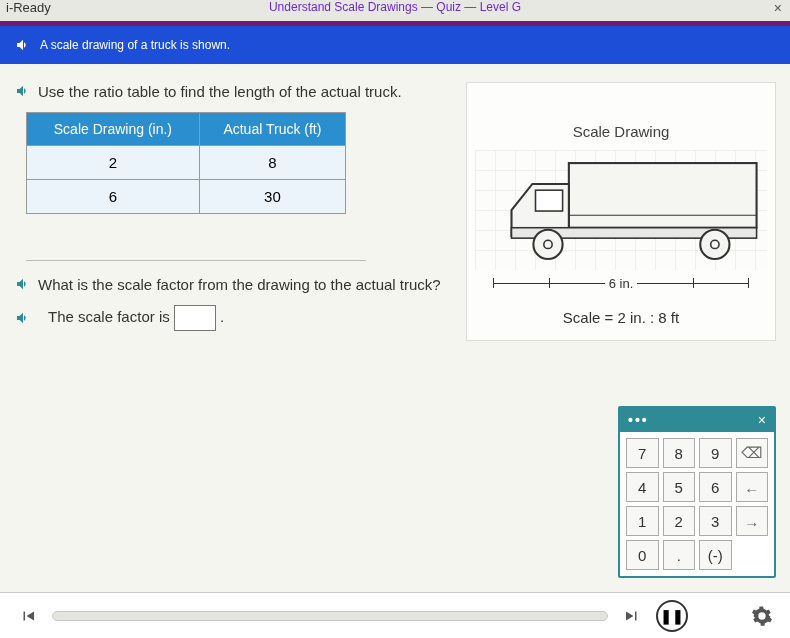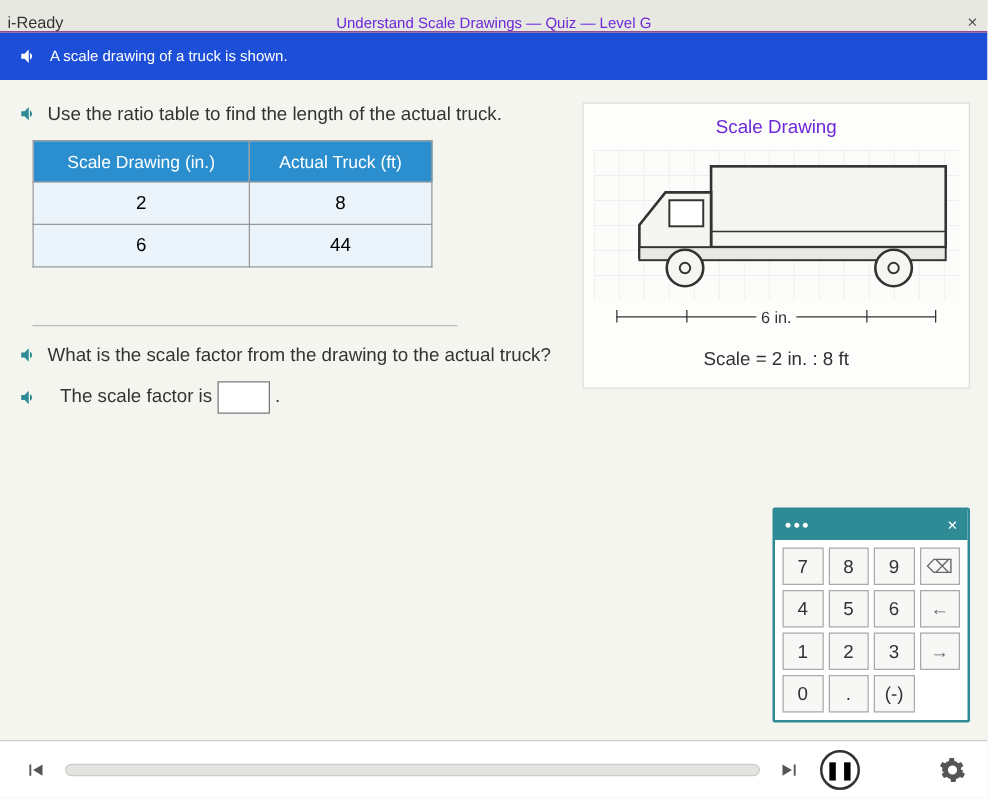--- a/index.html
+++ b/index.html
@@ -7,24 +7,24 @@
     font-family: Arial, Helvetica, sans-serif;
     background: #f5f5f0;
     width: 790px;
     height: 638px;
     overflow: hidden;
     position: relative;
   }
   .topbar {
     height: 26px;
     background: #e8e8e3;
-    border-bottom: 1px solid #701a75;
+    border-bottom: 5px solid #701a75;
     position: relative;
     display: flex;
-    align-items: flex-end;
+    align-items: flex-start;
     font-size: 13px;
     color: #333;
   }
   .topbar .brand { padding-left: 6px; font-weight: 500;}
   .topbar .title { position: absolute; left: 50%; transform: translateX(-50%); font-size: 12px; color: #6d28d9;}
   .topbar .close { position: absolute; right: 8px; cursor: pointer; color: #555; font-size: 14px;}
   .banner {
     background: #1d4ed8;
     color: #fff;
     padding: 10px 14px;
@@ -84,21 +84,21 @@
     text-align: center;
     font-size: 14px;
     vertical-align: middle;
   }
   .figure-box {
     background: #fdfdfb;
     border: 1px solid #ddd;
     padding: 10px 8px 14px 8px;
     text-align: center;
   }
-  .figure-title { font-size: 15px; margin-bottom: 10px; color: #6d28d9;}
+  .figure-title { font-size: 15px; margin-bottom: 10px; color: #404040; margin-top: 30px;}
   .truck-wrap {
     background-image: linear-gradient(#eee 1px, transparent 1px), linear-gradient(90deg, #eee 1px, transparent 1px);
     background-size: 20px 20px;
     background-color: #fcfcfa;
     height: 120px;
     position: relative;
     margin-bottom: 6px;
   }
   .dim-line {
     display: flex;
@@ -228,21 +228,21 @@
           <tr>
         <th>Scale Drawing (in.)</th>
         <th>Actual Truck (ft)</th>
       </tr>
       <tr>
         <td>2</td>
         <td>8</td>
       </tr>
       <tr>
         <td>6</td>
-        <td>44</td>
+        <td>30</td>
       </tr>
     </tbody>
       </table>
 
     <div class="divider"></div>
 
     <div class="prompt-row">
       <span class="audio-icon">
         <svg viewBox="0 0 24 24">
             <path d="M3 9v6h4l5 5V4L7 9H3zm13 3c0-1.8-1-3.3-2.5-4v8c1.5-.7 2.5-2.2 2.5-4z"></path>

